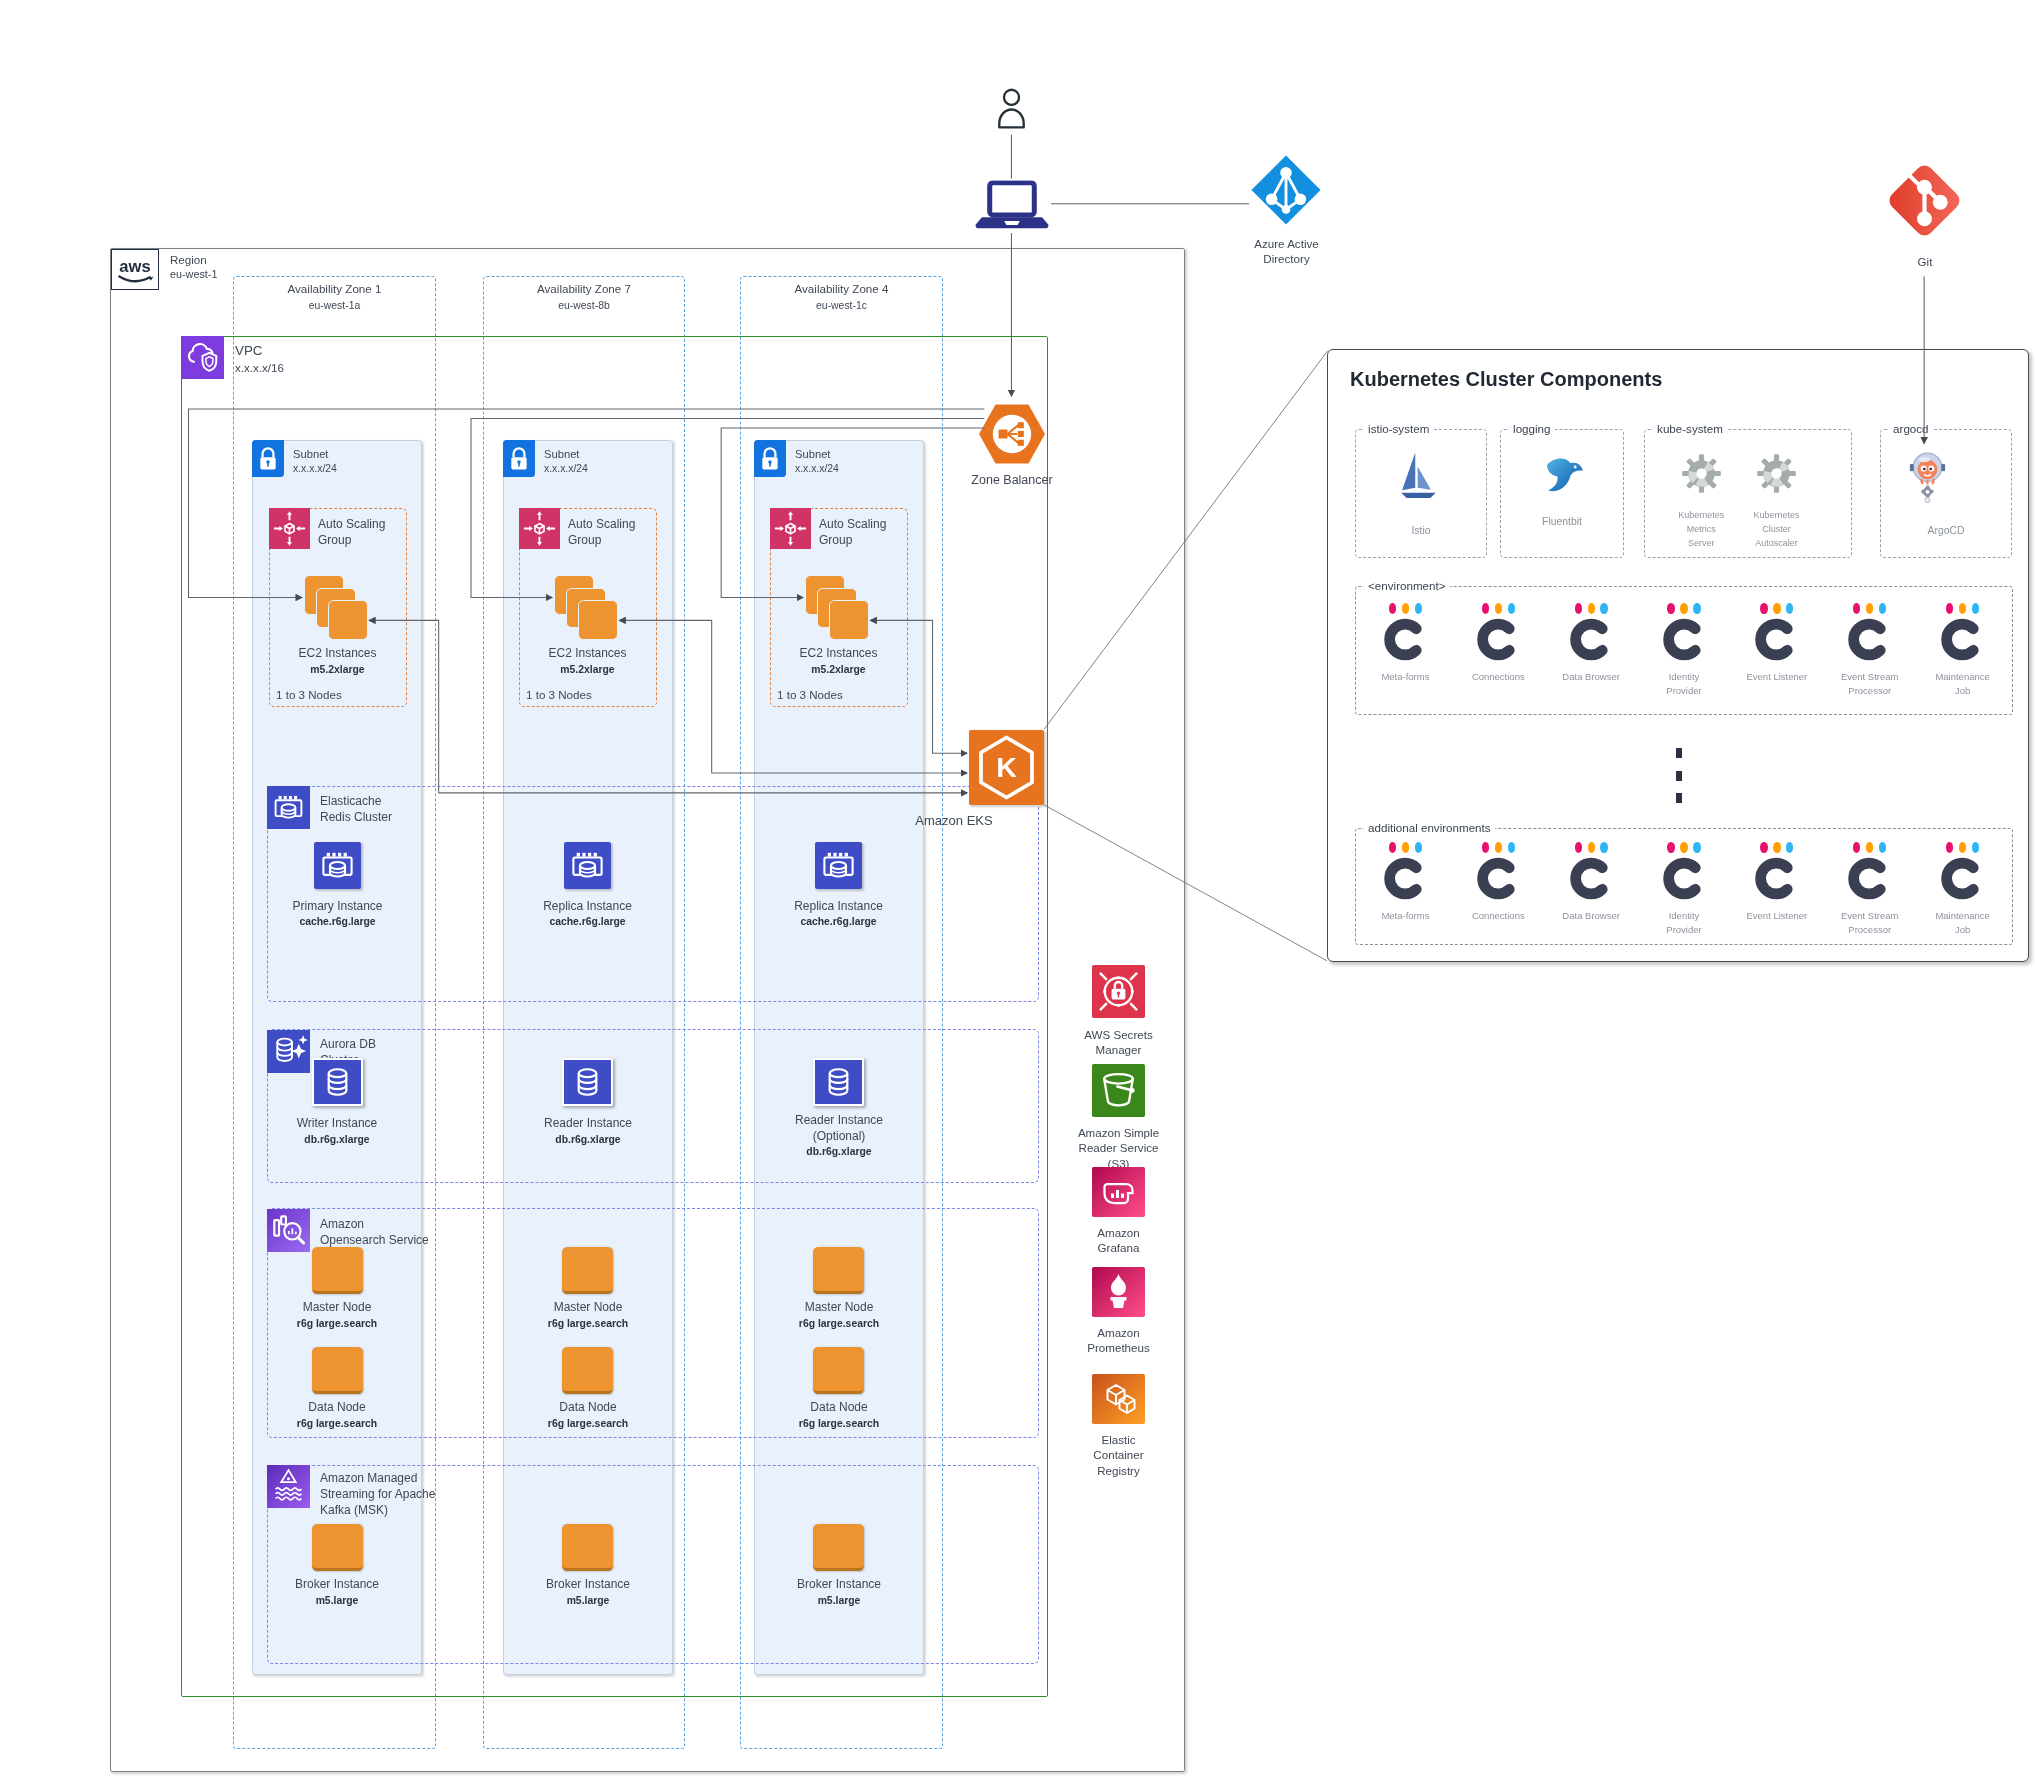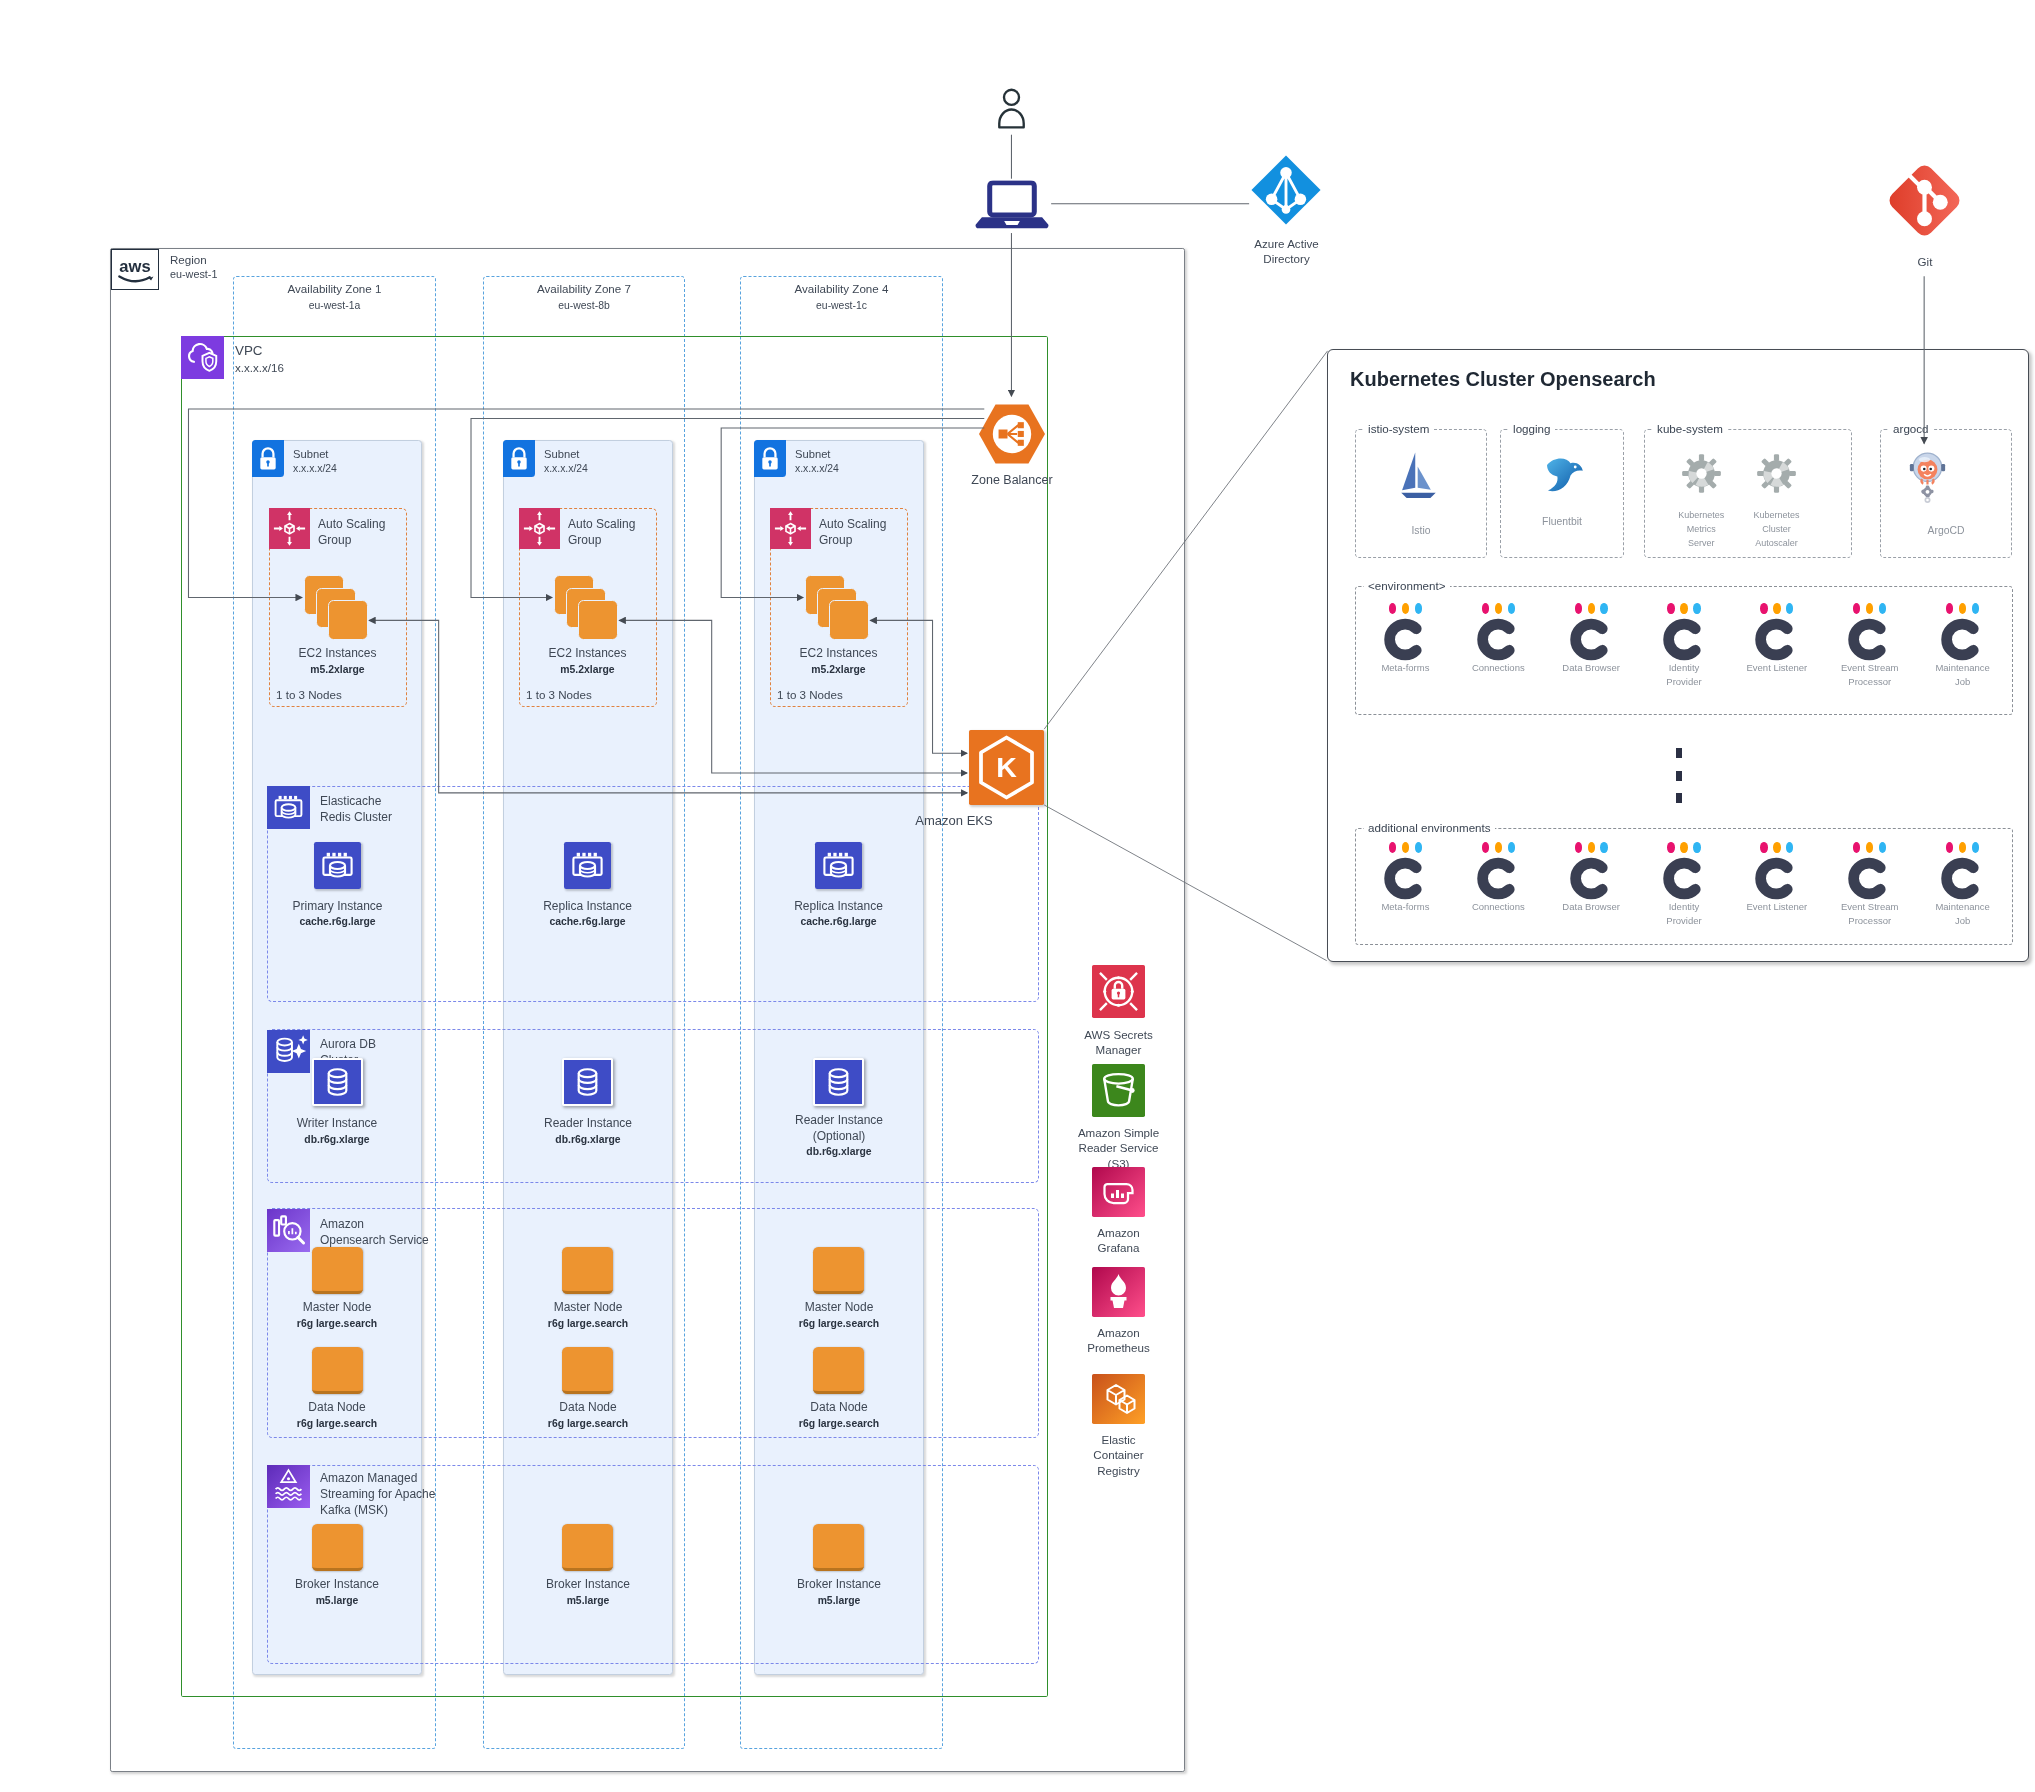--- a/index.html
+++ b/index.html
@@ -23,21 +23,21 @@
   .panel{border:1.5px solid #474c54;border-radius:6px;background:#fff;box-shadow:2.2px 2.2px 3.5px rgba(0,0,0,.22);}
   .nsbox{position:absolute;border:1.1px dashed #9aa0a8;border-radius:4.3px;box-sizing:border-box;}
   .envbox{position:absolute;border:1.3px dashed #8b9097;border-radius:3.5px;box-sizing:border-box;}
   .nsname{position:absolute;top:-8.2px;left:7.8px;background:#fff;padding:0 4.3px;font-size:11.6px;color:#3a4452;white-space:nowrap;}
   .itemlbl{position:absolute;color:#8d939c;text-align:center;white-space:pre-line;}
   .comp-row{position:absolute;display:flex;}
   .comp{flex:1;display:flex;flex-direction:column;align-items:center;}
   .dots{display:flex;gap:5.6px;height:11.2px;align-items:center;}
   .dot{width:7.3px;height:10.4px;border-radius:50%;display:inline-block;}
   .comp-c{width:43px;height:43px;margin-top:3.5px;}
-  .comp-lbl{font-size:9.5px;color:#8d939c;margin-top:0;white-space:pre-line;text-align:center;line-height:1.5;}
+  .comp-lbl{font-size:9.5px;color:#8d939c;margin-top:9px;white-space:pre-line;text-align:center;line-height:1.5;}
   .vdot{position:absolute;width:5.6px;height:9.5px;background:#2b3044;}
   .typ{font-weight:bold;color:#2a3340;}
   .inst-ind{position:absolute;background:#3e4cc6;border-radius:2.2px;box-shadow:1.3px 1.3px 2.2px rgba(0,0,0,.2);}
   .inst-ind-w{position:absolute;background:#3e4cc6;border:2.6px solid #fff;border-radius:1.7px;box-shadow:1.3px 1.3px 3px rgba(0,0,0,.3);box-sizing:border-box;}
   svg text{font-family:"Liberation Sans",sans-serif;}
 </style>
 </head>
 <body>
 
 <svg width="0" height="0" style="position:absolute">
@@ -584,21 +584,21 @@
 Directory</div>
 
   <div class="icon" style="left:1883px;top:159px;width:83px;height:83px">
       <svg viewBox="0 0 100 100">
         <use href="#sym-git"></use>
       </svg>
     </div>
   <div class="t tc" style="left:1899px;top:254px;width:52px;font-size:11.6px">Git</div>
 
   <div class="box panel" style="left:1327px;top:349px;width:702px;height:613px"></div>
-  <div class="t" style="left:1350px;top:366px;font-size:20px;font-weight:bold;color:#1f2833">Kubernetes Cluster Opensearch</div>
+  <div class="t" style="left:1350px;top:366px;font-size:20px;font-weight:bold;color:#1f2833">Kubernetes Cluster Components</div>
 
   <div class="nsbox" style="left:1355px;top:429px;width:132px;height:129px">
     <span class="nsname">istio-system</span>
     <svg viewBox="0 0 100 120" style="position:absolute;left:42px;top:18px;width:41px;height:55px">
         <use href="#sym-istio"></use>
       </svg>
     <div class="itemlbl" style="left:0;top:95px;width:100%;font-size:10.4px">Istio</div>
   </div>
 
   <div class="nsbox" style="left:1500px;top:429px;width:124px;height:129px">

